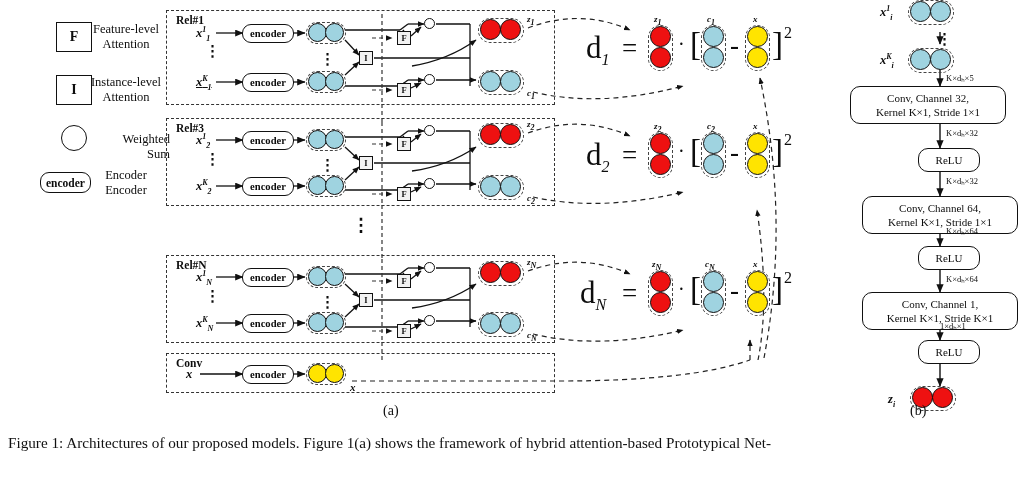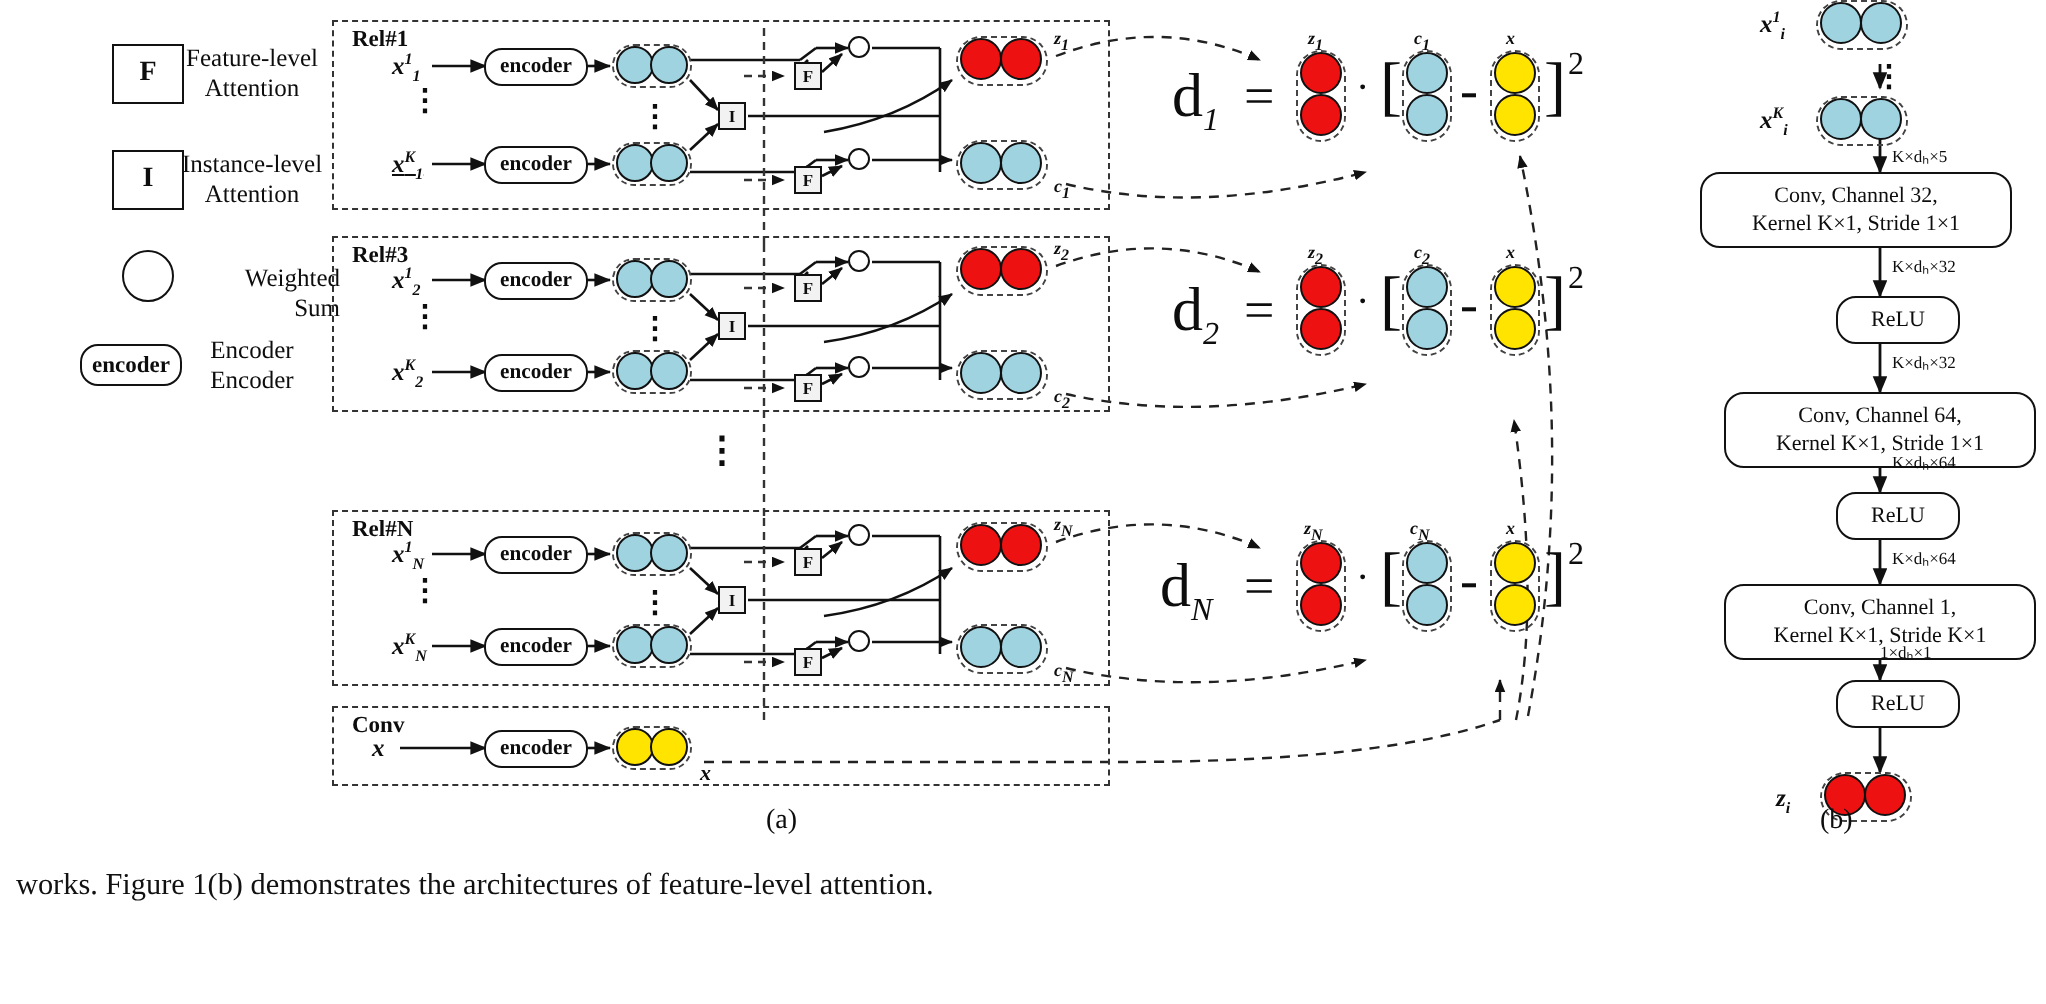--- a/index.html
+++ b/index.html
@@ -586,14 +586,14 @@
     <div class="circ c-red" style="left:912px; top:387px; width:21px; height:21px;"></div>
     <div class="circ c-red" style="left:932px; top:387px; width:21px; height:21px;"></div>
   </div>
 
   <div class="panel-lab" style="left:383px; top:403px;">(a)</div>
   <div class="panel-lab" style="left:910px; top:403px;">(b)</div>
 
 </div>
 
 <div id="caption">
-  <span class="ln">works. Figure 1(b) demonstrates the architectures of feature-level attention.</span>
+  <span class="ln">Figure 1: Architectures of our proposed models. Figure 1(a) shows the framework of hybrid attention-based Prototypical Net-</span>
 </div>
 
 </body></html>

